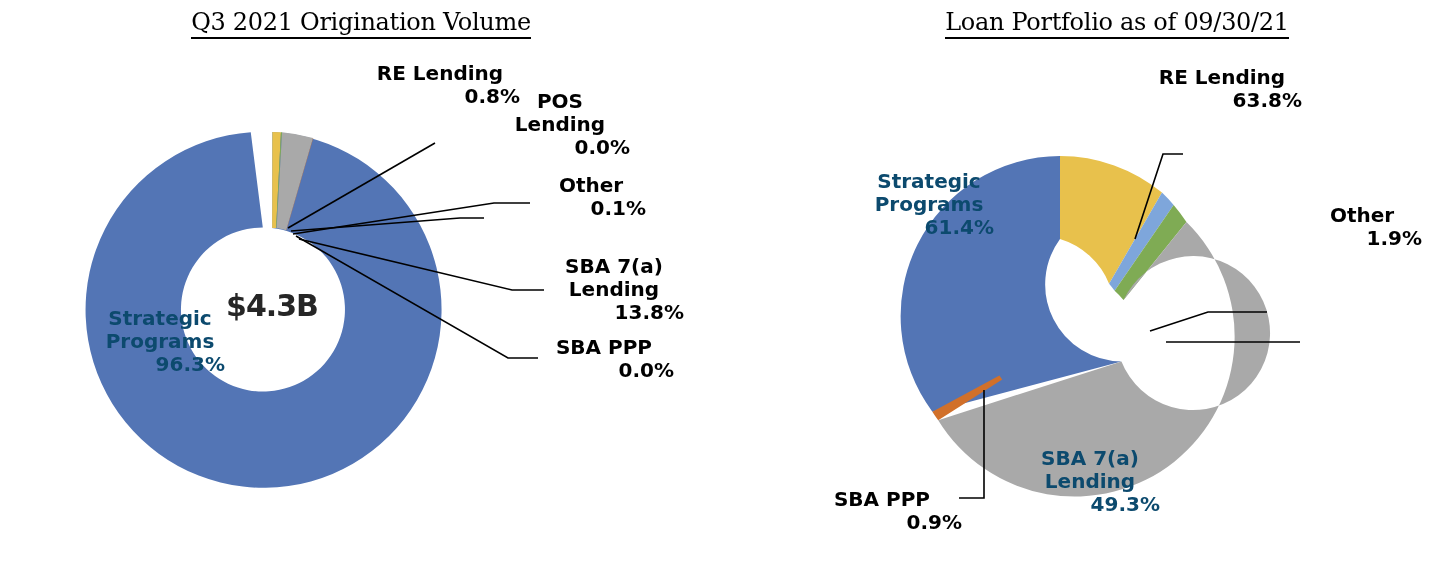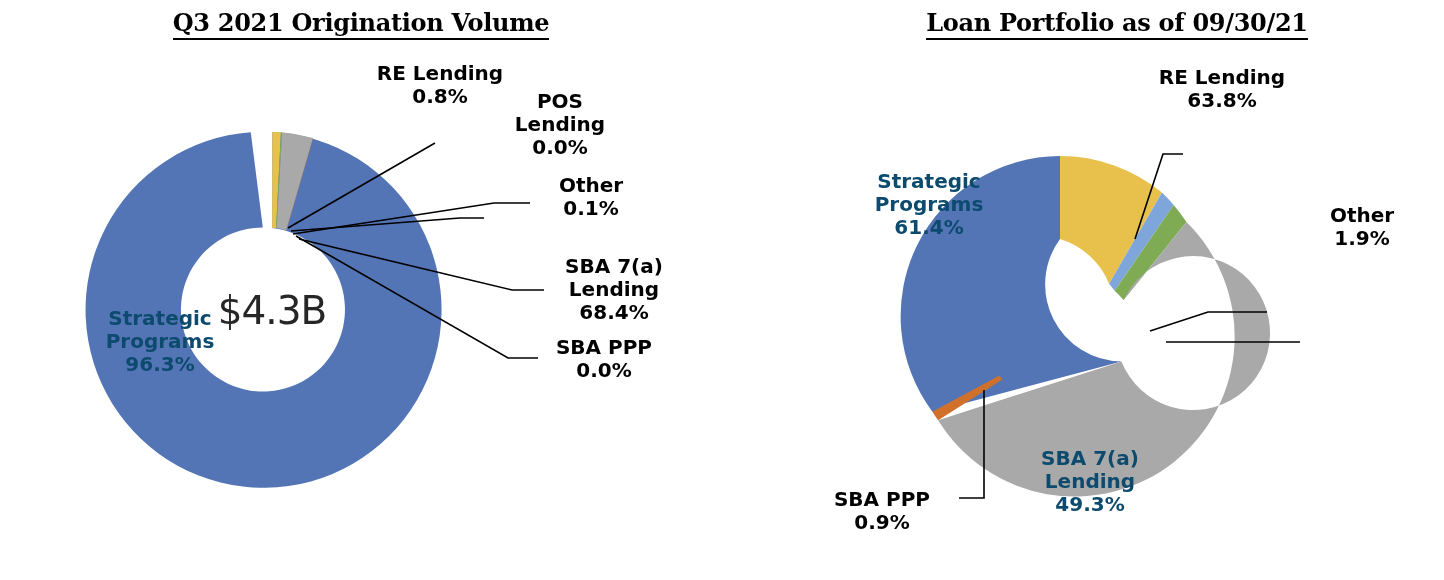--- a/index.html
+++ b/index.html
@@ -9,45 +9,45 @@
     overflow:hidden;position:relative;
   }
   .panel{position:absolute;top:0;height:580px;width:722px;}
   #panel-left{left:0;}
   #panel-right{left:756px;}
 
   .chart-title{
     position:absolute;top:8px;left:0;width:100%;
     text-align:center;
     font-family:"DejaVu Serif","Liberation Serif",serif;
-    font-weight:bold;font-size:24px;color:#000000;
+    font-weight:normal;font-size:24px;color:#000000;
     letter-spacing:-0.3px;
   }
   .chart-title span{
     border-bottom:2.5px solid #000;
     padding-bottom:1px;display:inline-block;
   }
 
   svg.donut{position:absolute;top:0;left:0;overflow:visible;}
 
   .center-label{
     position:absolute;text-align:center;
-    font-weight:normal;color:#262626;
-    font-size:39px;letter-spacing:-1px;
+    font-weight:bold;color:#262626;
+    font-size:30px;letter-spacing:-1px;
     white-space:nowrap;
   }
 
   .slice-label{
     position:absolute;text-align:center;
     font-size:20px;font-weight:bold;line-height:1.16;
     white-space:nowrap;
   }
   .slice-label.inside{color:#0c4a6e;}
   .slice-label.outside{color:#000000;}
-  .slice-label .pct{display:block;}
+  .slice-label .pct{display:block;text-align:right;}
 </style>
 </head>
 <body>
 
 <div class="panel" id="panel-left">
 
   <div class="chart-title">
     <span>Q3 2021 Origination Volume</span>
   </div>
 
@@ -94,21 +94,21 @@
   </div>
 
   <div class="slice-label outside" style="left:536px;top:174px;width:110px;">
     <span>Other</span>
     <span class="pct">0.1%</span>
   </div>
 
   <div class="slice-label outside" style="left:544px;top:255px;width:140px;">
     <span>SBA 7(a)</span><br>
     <span>Lending</span>
-    <span class="pct">68.4%</span>
+    <span class="pct">13.8%</span>
   </div>
 
   <div class="slice-label outside" style="left:534px;top:336px;width:140px;">
     <span>SBA PPP</span>
     <span class="pct">0.0%</span>
   </div>
 </div>
 
 <div class="panel" id="panel-right">
 

